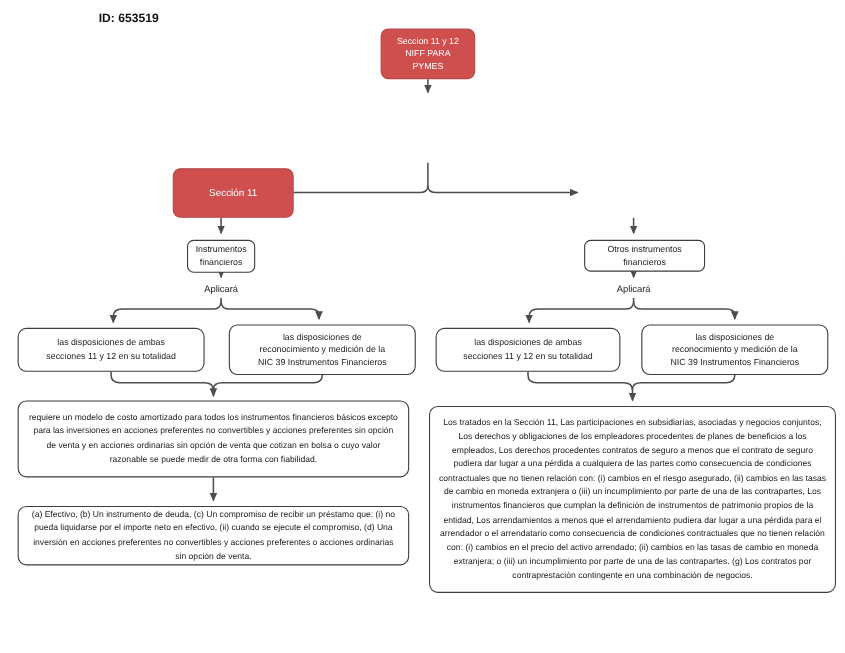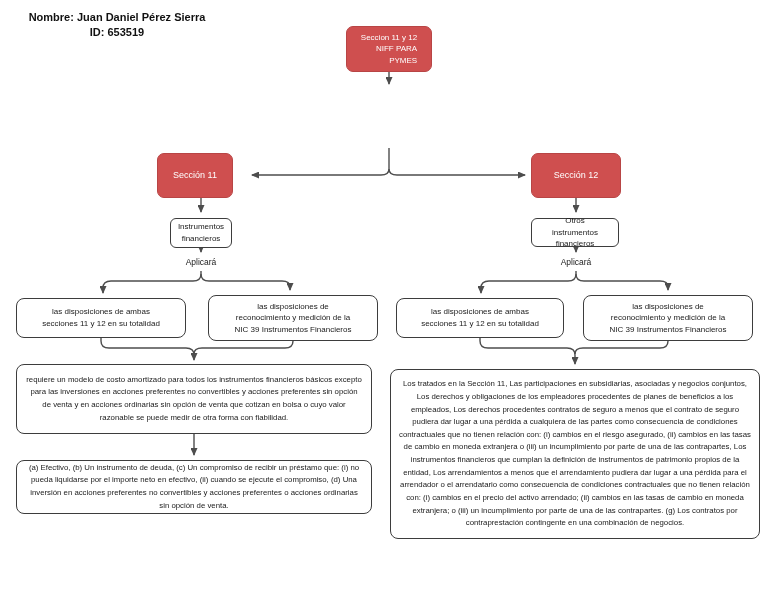--- a/index.html
+++ b/index.html
@@ -108,39 +108,37 @@
 
     <path class="conn" d="M576,198 V212" marker-end="url(#arrow)"></path>
     <path class="conn" d="M576,247 V252" marker-end="url(#arrow)"></path>
     <path class="conn" d="M576,271 V274 Q576,281 568,281 H489 Q481,281 481,288 V293" marker-end="url(#arrow)"></path>
     <path class="conn" d="M576,274 Q576,281 584,281 H660 Q668,281 668,287 V290" marker-end="url(#arrow)"></path>
     <path class="conn" d="M480,338 V341 Q480,348 488,348 H567 Q575,348 575,355 V364" marker-end="url(#arrow)"></path>
     <path class="conn" d="M668,341 Q668,348 660,348 H583 Q575,348 575,354"></path>
   </svg>
 
   <div class="abs header-block">
-    <div>Nombre: Juan Daniel Pérez Sierra</div>
     <div>ID: 653519</div>
   </div>
 
-  <div class="abs node red-node pre-line" style="left:346px; top:26px; width:86px; height:46px;text-align:right;">Seccion 11 y 12
+  <div class="abs node red-node pre-line" style="left:346px; top:26px; width:86px; height:46px;">Seccion 11 y 12
 NIFF PARA
 PYMES</div>
 
 
-  <div class="abs node red-node title-node" style="left:157px; top:153px; width:76px; height:45px;">Sección 11</div>
+  <div class="abs node red-node title-node" style="left:157px; top:153px; width:110px; height:45px;">Sección 11</div>
 
-  <div class="abs node red-node title-node" style="left:531px; top:153px; width:90px; height:45px;">Sección 12</div>
 
   <div class="abs node white-node" style="left:170px; top:218px; width:62px; height:30px; border-radius:6px;">Instrumentos financieros</div>
   <div class="abs apply-label" style="left:171px; top:257px; width:60px;">Aplicará</div>
   <div class="abs node white-node" style="left:16px; top:298px; width:170px; height:40px;">las disposiciones de ambas secciones 11 y 12 en su totalidad</div>
   <div class="abs node white-node" style="left:208px; top:295px; width:170px; height:46px;">las disposiciones de reconocimiento y medición de la NIC 39 Instrumentos Financieros</div>
   <div class="abs node white-node long-node" style="left:16px; top:364px; width:356px; height:70px;">requiere un modelo de costo amortizado para todos los instrumentos financieros básicos excepto para las inversiones en acciones preferentes no convertibles y acciones preferentes sin opción de venta y en acciones ordinarias sin opción de venta que cotizan en bolsa o cuyo valor razonable se puede medir de otra forma con fiabilidad.</div>
   <div class="abs node white-node long-node" style="left:16px; top:460px; width:356px; height:54px;">(a) Efectivo, (b) Un instrumento de deuda, (c) Un compromiso de recibir un préstamo que: (i) no pueda liquidarse por el importe neto en efectivo, (ii) cuando se ejecute el compromiso, (d) Una inversión en acciones preferentes no convertibles y acciones preferentes o acciones ordinarias sin opción de venta.</div>
 
-  <div class="abs node white-node" style="left:531px; top:218px; width:88px; height:29px; border-radius:6px;">Otros instrumentos financieros</div>
+  <div class="abs node white-node" style="left:531px; top:218px; width:110px; height:29px; border-radius:6px;">Otros instrumentos financieros</div>
   <div class="abs apply-label" style="left:546px; top:257px; width:60px;">Aplicará</div>
   <div class="abs node white-node" style="left:396px; top:298px; width:168px; height:40px;">las disposiciones de ambas secciones 11 y 12 en su totalidad</div>
   <div class="abs node white-node" style="left:583px; top:295px; width:170px; height:46px;">las disposiciones de reconocimiento y medición de la NIC 39 Instrumentos Financieros</div>
   <div class="abs node white-node long-node" style="left:390px; top:369px; width:370px; height:170px;">Los tratados en la Sección 11,  Las participaciones en subsidiarias, asociadas y negocios conjuntos, Los derechos y obligaciones de los empleadores procedentes de planes de beneficios a los empleados, Los derechos procedentes contratos de seguro a menos que el contrato de seguro pudiera dar lugar a una pérdida a cualquiera de las partes como consecuencia de condiciones contractuales que no tienen relación con: (i) cambios en el riesgo asegurado, (ii) cambios en las tasas de cambio en moneda extranjera o (iii) un incumplimiento por parte de una de las contrapartes, Los instrumentos financieros que cumplan la definición de instrumentos de patrimonio propios de la entidad, Los arrendamientos a menos que el arrendamiento pudiera dar lugar a una pérdida para el arrendador o el arrendatario como consecuencia de condiciones contractuales que no tienen relación con: (i) cambios en el precio del activo arrendado; (ii) cambios en las tasas de cambio en moneda extranjera; o (iii) un incumplimiento por parte de una de las contrapartes. (g) Los contratos por contraprestación contingente en una combinación de negocios.</div>
 
 </div>
 
 </body></html>

